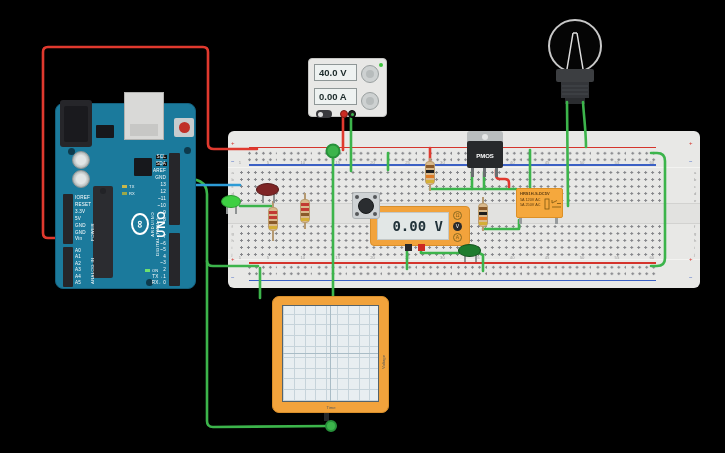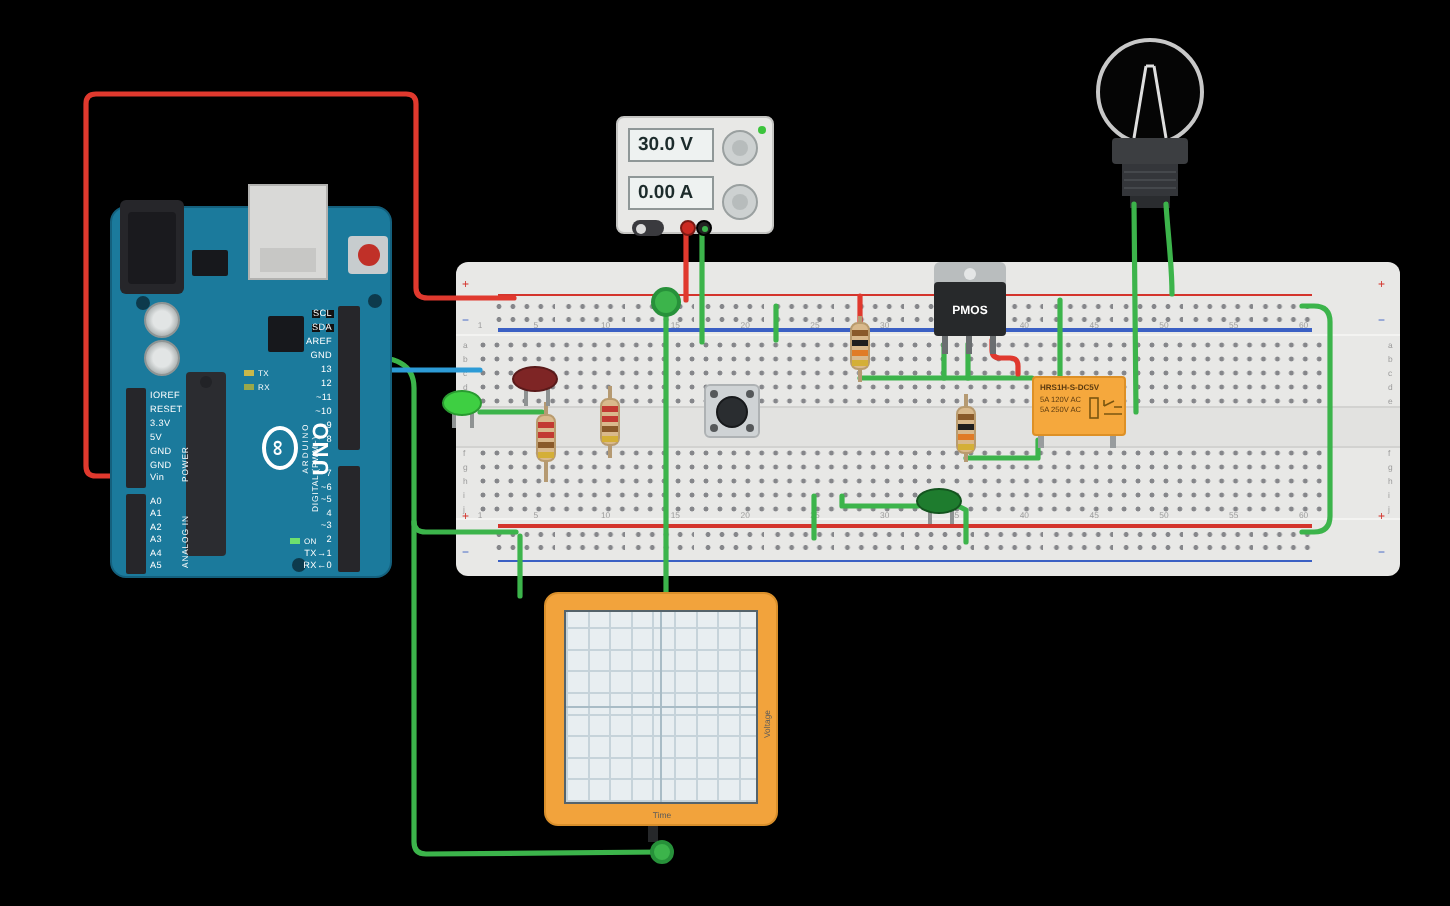--- a/index.html
+++ b/index.html
@@ -212,39 +212,51 @@
       <div class="pinlab" style="position: absolute; left: 19px; top: 144px; width: 16px; font-size: 4.6px; color: rgb(255, 255, 255); text-align: left; line-height: 5px;">A0</div>
       <div class="pinlab" style="position: absolute; left: 19px; top: 150.4px; width: 16px; font-size: 4.6px; color: rgb(255, 255, 255); text-align: left; line-height: 5px;">A1</div>
       <div class="pinlab" style="position: absolute; left: 19px; top: 156.8px; width: 16px; font-size: 4.6px; color: rgb(255, 255, 255); text-align: left; line-height: 5px;">A2</div>
       <div class="pinlab" style="position: absolute; left: 19px; top: 163.2px; width: 16px; font-size: 4.6px; color: rgb(255, 255, 255); text-align: left; line-height: 5px;">A3</div>
       <div class="pinlab" style="position: absolute; left: 19px; top: 169.6px; width: 16px; font-size: 4.6px; color: rgb(255, 255, 255); text-align: left; line-height: 5px;">A4</div>
       <div class="pinlab" style="position: absolute; left: 19px; top: 176px; width: 16px; font-size: 4.6px; color: rgb(255, 255, 255); text-align: left; line-height: 5px;">A5</div>
     </div>
 
   <div id="psu" class="abs" style="left:308px;top:58px;width:79px;height:59px;background:#e8e8e6;border:1px solid #c4c4c2;border-radius:4px;box-sizing:border-box;">
     <div class="abs" style="left:5px;top:5px;width:43px;height:17px;background:#eef2f1;border:1px solid #8f9797;box-sizing:border-box;
-                font-size:9.5px;font-weight:bold;color:#1c2b2b;line-height:15px;padding-left:4px;">30.0 V</div>
+                font-size:9.5px;font-weight:bold;color:#1c2b2b;line-height:15px;padding-left:4px;">40.0 V</div>
     <div class="abs" style="left:5px;top:29px;width:43px;height:17px;background:#eef2f1;border:1px solid #8f9797;box-sizing:border-box;
                 font-size:9.5px;font-weight:bold;color:#1c2b2b;line-height:15px;padding-left:4px;">0.00 A</div>
     <div class="abs" style="left:52px;top:6px;width:18px;height:18px;background:#cdd1d1;border:1px solid #9aa0a0;border-radius:50%;box-sizing:border-box;">
       <div class="abs" style="left:4px;top:4px;width:8px;height:8px;background:#b7bcbc;border-radius:50%;"></div>
     </div>
     <div class="abs" style="left:52px;top:33px;width:18px;height:18px;background:#cdd1d1;border:1px solid #9aa0a0;border-radius:50%;box-sizing:border-box;">
       <div class="abs" style="left:4px;top:4px;width:8px;height:8px;background:#b7bcbc;border-radius:50%;"></div>
     </div>
     <div class="abs" style="left:70px;top:4px;width:4px;height:4px;background:#3cc43c;border-radius:50%;"></div>
     <div class="abs" style="left:7px;top:51px;width:16px;height:8px;background:#3a3a3e;border-radius:4px;">
       <div class="abs" style="left:1.5px;top:1.5px;width:5px;height:5px;background:#ddd;border-radius:50%;"></div>
     </div>
     <div class="abs" style="left:31px;top:51px;width:8px;height:8px;background:#cc2a22;border:1px solid #7a1a14;border-radius:50%;box-sizing:border-box;"></div>
     <div class="abs" style="left:39px;top:51px;width:8px;height:8px;background:#222;border:1px solid #000;border-radius:50%;box-sizing:border-box;">
       <div class="abs" style="left:1.5px;top:1.5px;width:3px;height:3px;background:#3cb44b;border-radius:50%;"></div>
     </div>
   </div>
 
+  <div id="multimeter" class="abs" style="left:370px;top:206px;width:100px;height:40px;background:#f2a33c;border:1px solid #d98f2b;border-radius:4px;box-sizing:border-box;overflow:visible;">
+    <div class="abs mono" style="left:6px;top:5px;width:72px;height:28px;background:#e2e7e6;border:1px solid #c3c8c7;box-sizing:border-box;
+                font-size:14px;font-weight:bold;color:#22333a;line-height:26px;text-align:right;padding-right:5px;">0.00 V</div>
+    <div class="abs" style="left:82px;top:4px;width:9px;height:9px;border:1px solid #8a6a20;border-radius:50%;box-sizing:border-box;
+                font-size:5px;line-height:7px;text-align:center;color:#7a5c18;">Ω</div>
+    <div class="abs" style="left:82px;top:15px;width:9px;height:9px;background:#2b2b2b;border-radius:50%;
+                font-size:5px;line-height:9px;text-align:center;color:#fff;">V</div>
+    <div class="abs" style="left:82px;top:26px;width:9px;height:9px;border:1px solid #8a6a20;border-radius:50%;box-sizing:border-box;
+                font-size:5px;line-height:7px;text-align:center;color:#7a5c18;">A</div>
+    <div class="abs" style="left:34px;top:37px;width:7px;height:7px;background:#26282a;"></div>
+    <div class="abs" style="left:47px;top:37px;width:7px;height:7px;background:#cc2a22;"></div>
+  </div>
 
   <div class="abs" style="left:519px;top:215px;width:3px;height:9px;background:#989c9e;"></div>
   <div class="abs" style="left:555px;top:215px;width:3px;height:9px;background:#989c9e;"></div>
   <div id="relay" class="abs" style="left:516px;top:188px;width:47px;height:30px;background:#f5a83d;border:1px solid #dd9026;border-radius:2px;box-sizing:border-box;color:#5a3a10;">
     <div style="position:absolute;left:3px;top:2px;font-size:4px;font-weight:bold;">HRS1H-S-DC5V</div>
     <div style="position:absolute;left:3px;top:9px;font-size:3.8px;">5A 120V AC</div>
     <div style="position:absolute;left:3px;top:14px;font-size:3.8px;">5A 250V AC</div>
     <svg width="18" height="14" viewBox="0 0 18 14" style="position:absolute;left:27px;top:8px;">
       <rect x="1" y="2" width="4" height="10" fill="none" stroke="#7a5510" stroke-width="0.8"></rect>
       <path d="M8,3 V6 M8,6 L13,3.5 M13,6.5 H17 M8,10 H17" stroke="#7a5510" stroke-width="0.8" fill="none"></path>

